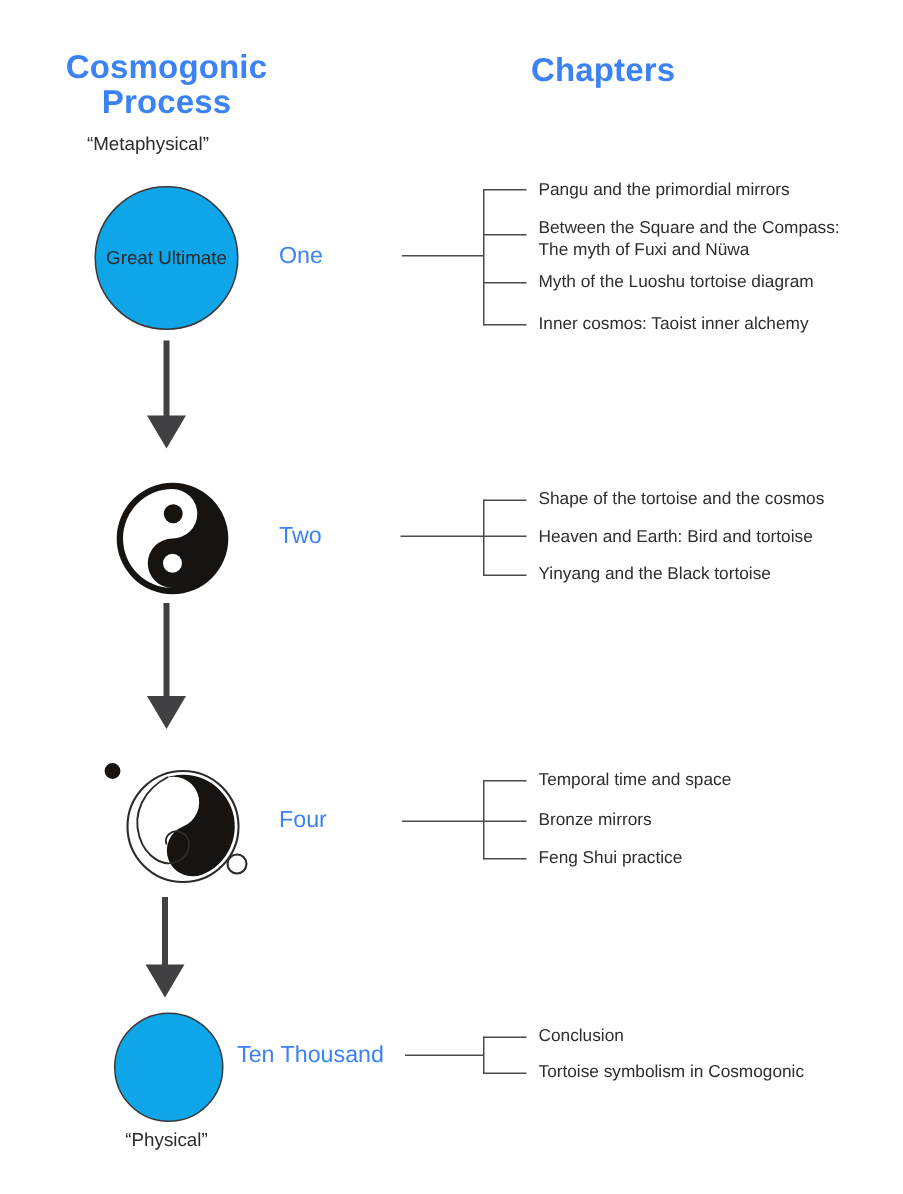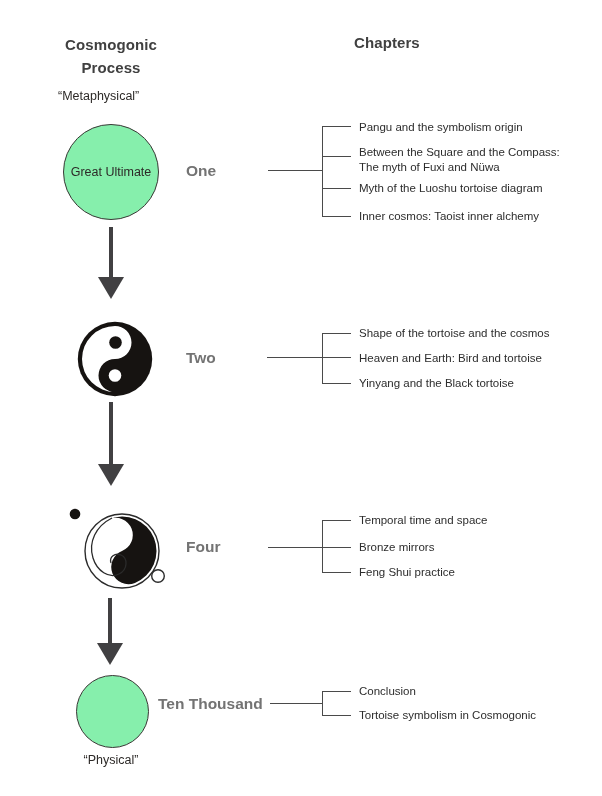--- a/index.html
+++ b/index.html
@@ -1,33 +1,33 @@
 <!DOCTYPE html>
 <html><head>
 <meta charset="utf-8">
 <style>
   html,body{margin:0;padding:0;background:#ffffff;}
   .canvas{
     position:relative;width:602px;height:796px;background:#ffffff;overflow:hidden;
     font-family:"Liberation Sans", sans-serif;color:#231f20;
   }
-  .col-title{position:absolute;font-size:15px;font-weight:bold;letter-spacing:.1px;color:#404040;}
+  .col-title{position:absolute;font-size:22px;font-weight:bold;letter-spacing:.1px;color:#3b82f6;}
   .process-title{left:40px;top:33px;width:142px;text-align:center;line-height:23px;}
   .chapters-title{left:354px;top:34px;width:160px;text-align:left;}
   .quote-label{position:absolute;font-size:12.5px;color:#2d2a28;}
   .metaphysical{left:58px;top:89px;width:106px;}
   .physical{left:59px;top:753px;width:104px;text-align:center;}
   .circle{
-    position:absolute;border:1.2px solid #3a3836;border-radius:50%;background:#86efac;
+    position:absolute;border:1.2px solid #3a3836;border-radius:50%;background:#0ea5e9;
     display:flex;align-items:center;justify-content:center;text-align:center;
     font-size:12.5px;color:#2d2a28;
   }
   .circle-one{left:63px;top:124px;width:94px;height:94px;}
   .circle-wan{left:76px;top:675px;width:71px;height:71px;}
-  .stage-label{position:absolute;left:186px;font-size:15.5px;font-weight:bold;color:#737373;white-space:nowrap;}
+  .stage-label{position:absolute;left:186px;font-size:15.5px;font-weight:normal;color:#3b82f6;white-space:nowrap;}
   .stage-label.wan{left:158px;}
   .hline{position:absolute;height:1.2px;background:#4a4a4a;}
   .vline{position:absolute;width:1.2px;background:#4a4a4a;}
   .chapter{
     position:absolute;left:359px;width:236px;font-size:11.5px;line-height:14.5px;
     color:#2d2d2d;white-space:pre-line;
   }
   .symbol{position:absolute;}
   .arrow-shaft{position:absolute;width:4px;background:#414042;}
   .arrow-head{
@@ -49,21 +49,21 @@
   <div class="circle circle-one">
     <span>Great Ultimate</span>
   </div>
   <div class="stage-label" style="top:162px">One</div>
   <div class="hline" style="left:268px;top:170px;width:54px"></div>
   <div class="vline" style="left:322px;top:126px;height:91px"></div>
   <div class="hline" style="left:322px;top:126px;width:29px"></div>
   <div class="hline" style="left:322px;top:156px;width:29px"></div>
   <div class="hline" style="left:322px;top:188px;width:29px"></div>
   <div class="hline" style="left:322px;top:216px;width:29px"></div>
-  <div class="chapter" style="top:120px">Pangu and the symbolism origin</div>
+  <div class="chapter" style="top:120px">Pangu and the primordial mirrors</div>
   <div class="chapter" style="top:145px">Between the Square and the Compass:
 The myth of Fuxi and Nüwa</div>
   <div class="chapter" style="top:181px">Myth of the Luoshu tortoise diagram</div>
   <div class="chapter" style="top:209px">Inner cosmos: Taoist inner alchemy</div>
 
   <div class="arrow-shaft" style="left:109px;top:227px;height:51px"></div>
   <div class="arrow-head" style="left:98px;top:277px"></div>
 
   <svg class="symbol" style="left:77px;top:321px" width="76" height="76" viewBox="-38 -38 76 76">
     <circle cx="0" cy="0" r="37.2" fill="#161311"></circle>

